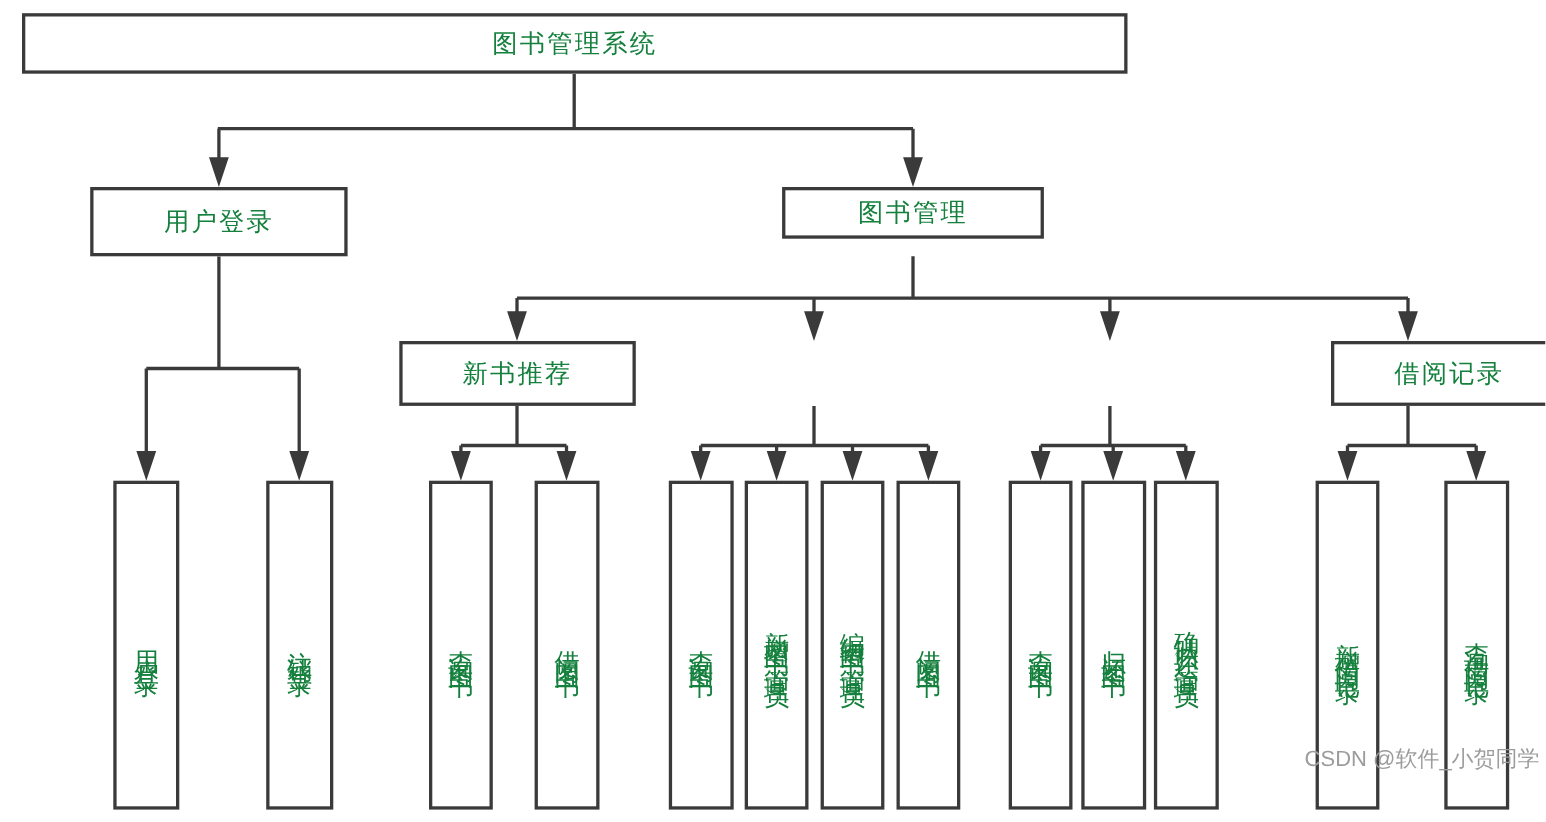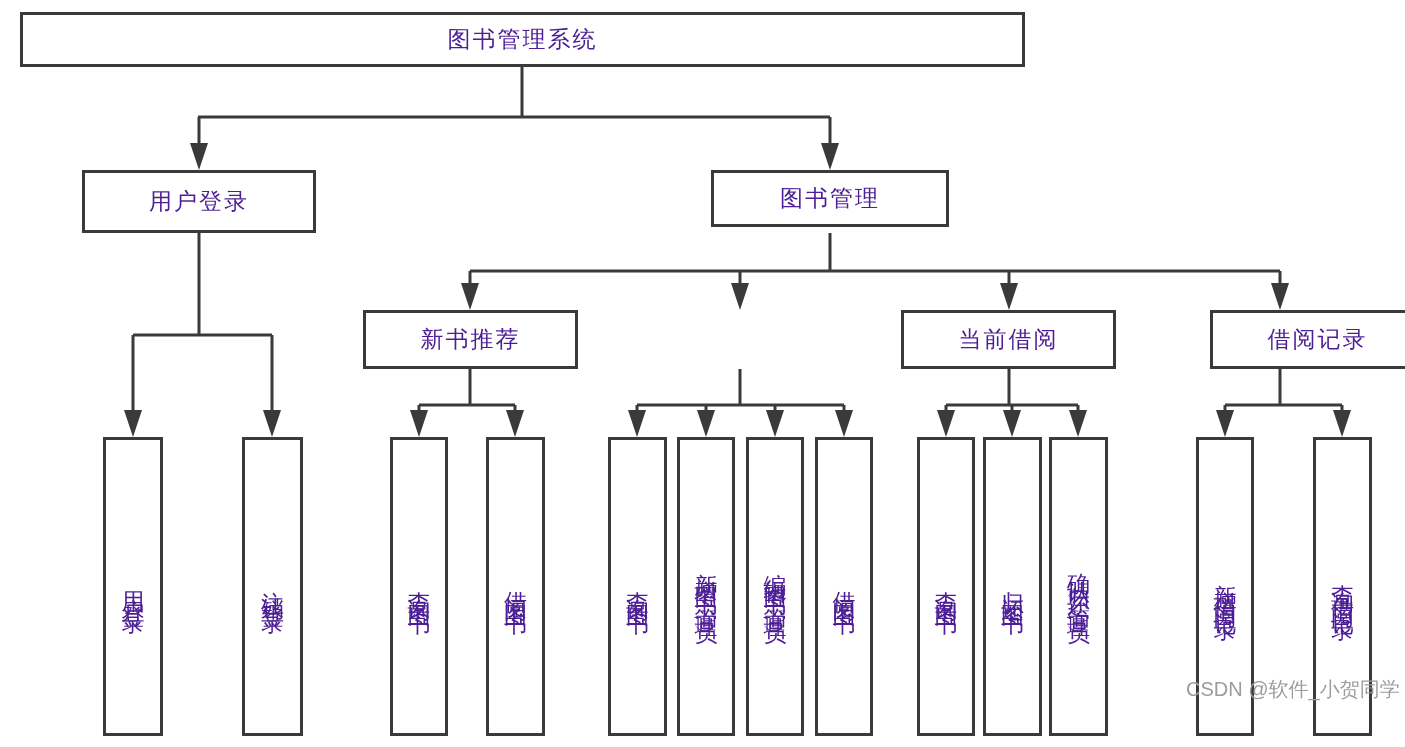--- a/index.html
+++ b/index.html
@@ -23,21 +23,21 @@
   }
   .box {
     position: absolute;
     box-sizing: border-box;
     border: 3px solid #3a3a3a;
     background: #ffffff;
     display: flex;
     align-items: center;
     justify-content: center;
     z-index: 2;
-    color: #4c1d95;
+    color: #15803d;
   }
   .box.h span {
     font-size: 23px;
     letter-spacing: 2px;
     white-space: nowrap;
   }
   .box.v span {
     writing-mode: vertical-rl;
     text-orientation: mixed;
     font-size: 23px;
@@ -80,29 +80,26 @@
              M1333 410 L1351 410 L1342 437 Z" fill="#3a3a3a" stroke="none"></path>
   </svg>
 
   <div class="box h" style="left:20px;top:12px;width:1005px;height:55px">
     <span>图书管理系统</span>
   </div>
 
   <div class="box h" style="left:82px;top:170px;width:234px;height:63px">
     <span>用户登录</span>
   </div>
-  <div class="box h" style="left:711px;top:170px;width:238px;height:57px">
+  <div class="box h" style="left:711px;top:170px;width:238px;height:47px">
     <span>图书管理</span>
   </div>
 
   <div class="box h" style="left:363px;top:310px;width:215px;height:59px">
     <span>新书推荐</span>
-  </div>
-  <div class="box h" style="left:901px;top:310px;width:215px;height:59px">
-    <span>当前借阅</span>
   </div>
   <div class="box h" style="left:1210px;top:310px;width:215px;height:59px">
     <span>借阅记录</span>
   </div>
 
   <div class="box v" style="left:103px;top:437px;width:60px;height:299px">
     <span>用户登录</span>
   </div>
   <div class="box v" style="left:242px;top:437px;width:61px;height:299px">
     <span>注销登录</span>

